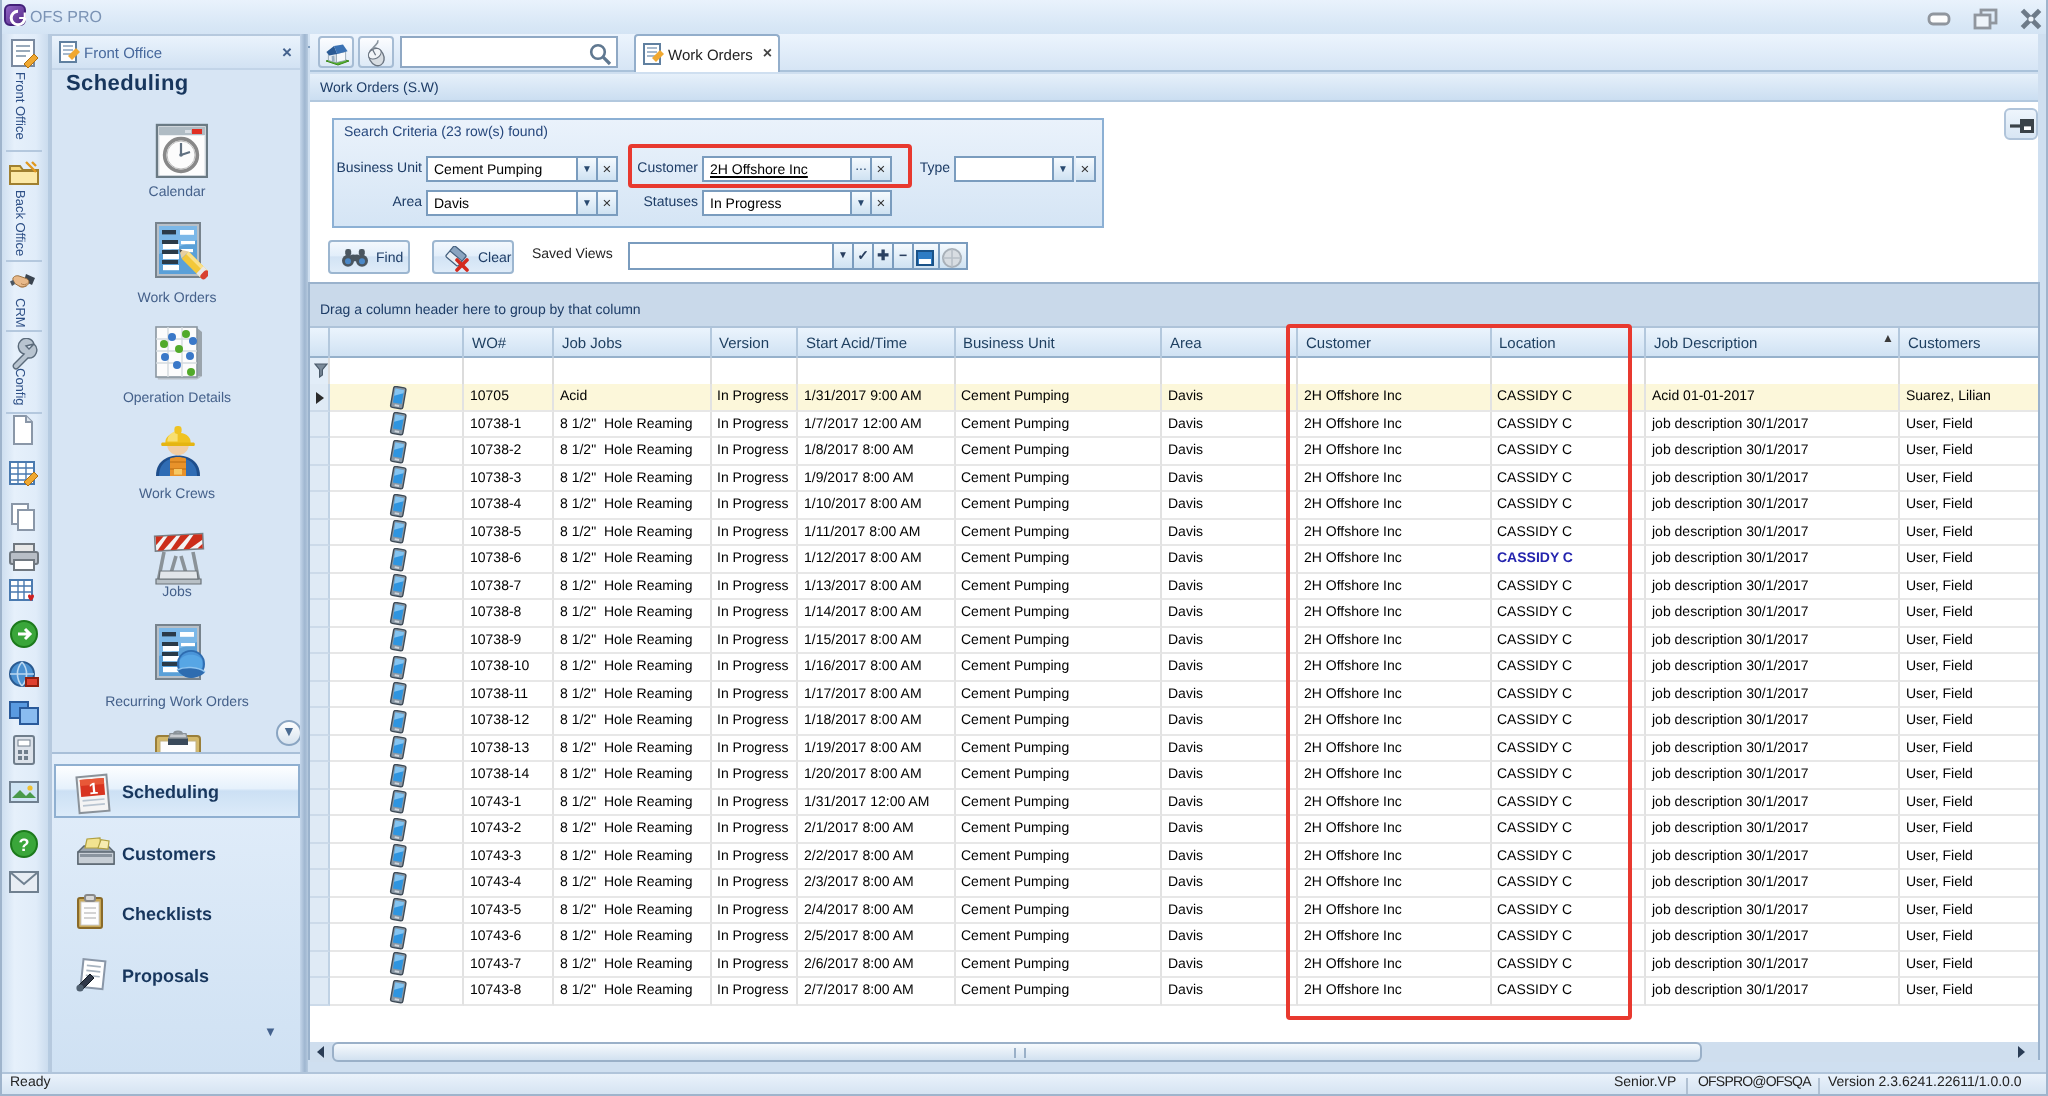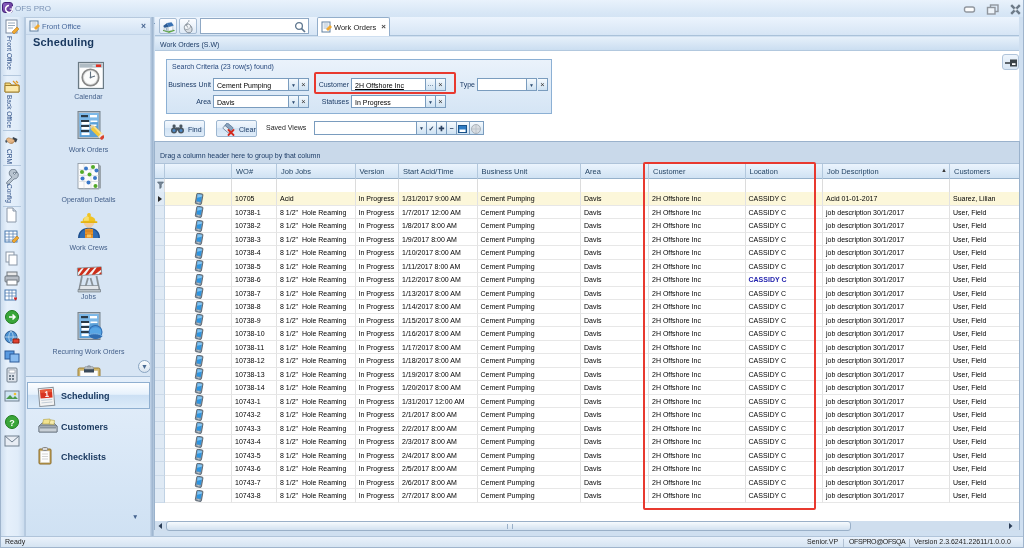--- a/index.html
+++ b/index.html
@@ -484,20 +484,33 @@
   <div class="navitem" style="top:36px">
         <span class="nicon"><svg width="21" height="17" viewBox="0 0 21 17">
             <path d="M2 9 L5 6 L17 6 L20 9 L20 15 L2 15 Z" fill="#9aa4ae" stroke="#5a6670" stroke-width="0.7"></path>
             <path d="M5.5 7 L6.5 2.5 L13 2 L13.5 7 Z" fill="#f2e390" stroke="#b0a040" stroke-width="0.6"></path>
             <path d="M12 7 L13.5 2.8 L17.5 3.5 L17 7.5 Z" fill="#f7ecb0" stroke="#b0a040" stroke-width="0.6"></path>
             <path d="M2 9 L20 9 L20 15 L2 15 Z" fill="#c8cfd6" stroke="#5a6670" stroke-width="0.7"></path>
             <path d="M3 10 L19 10 L19 11.5 L3 11.5 Z" fill="#8a949e"></path>
           </svg></span>
         <span class="nlabel">Customers</span>
       </div>
+  <div class="navitem" style="top:97px">
+        <span class="nicon"><svg width="18" height="18" viewBox="0 0 18 18">
+            <rect x="4" y="2" width="11" height="14" fill="#fff" stroke="#8a97a8" transform="rotate(6 9 9)"></rect>
+            <g stroke="#a8b4c0" stroke-width="0.8" transform="rotate(6 9 9)">
+              <line x1="6" y1="5" x2="13" y2="5"></line>
+              <line x1="6" y1="7.5" x2="13" y2="7.5"></line>
+              <line x1="6" y1="10" x2="13" y2="10"></line>
+            </g>
+            <path d="M2 15 L8 9 L10 11 L4 17 Z" fill="#303848" stroke="#101820" stroke-width="0.5"></path>
+            <circle cx="3" cy="16" r="1.8" fill="#506070"></circle>
+          </svg></span>
+        <span class="nlabel">Proposals</span>
+      </div>
   <div id="navdown">▼</div>
  </div>
 </div>
 
 <div id="splitter"></div>
 
 <div id="main">
  <div id="toolbar">
   <div class="tbtn" style="left:4px">
         <svg width="15" height="14" viewBox="0 0 15 14" style="display:block;margin:1px auto">

